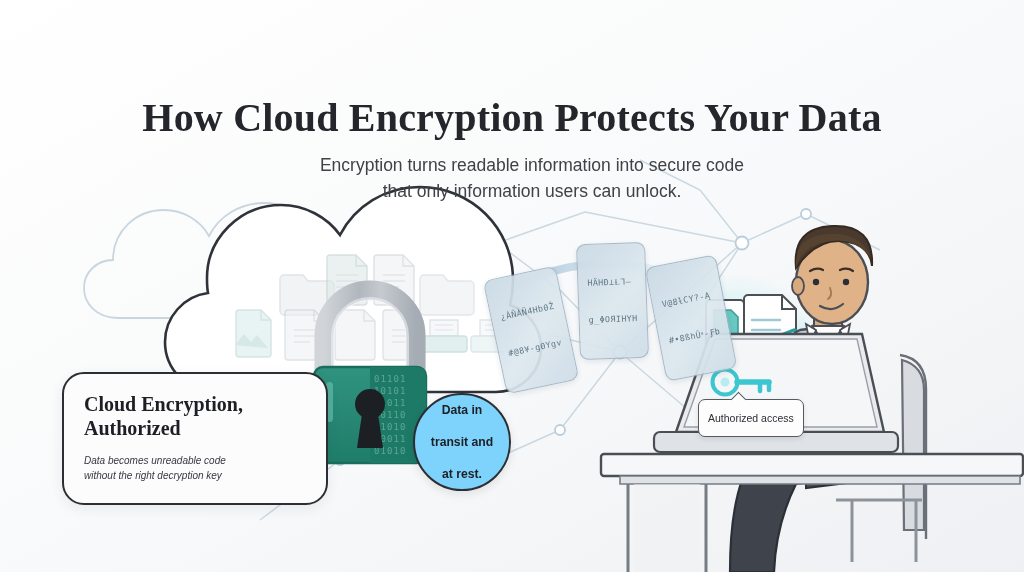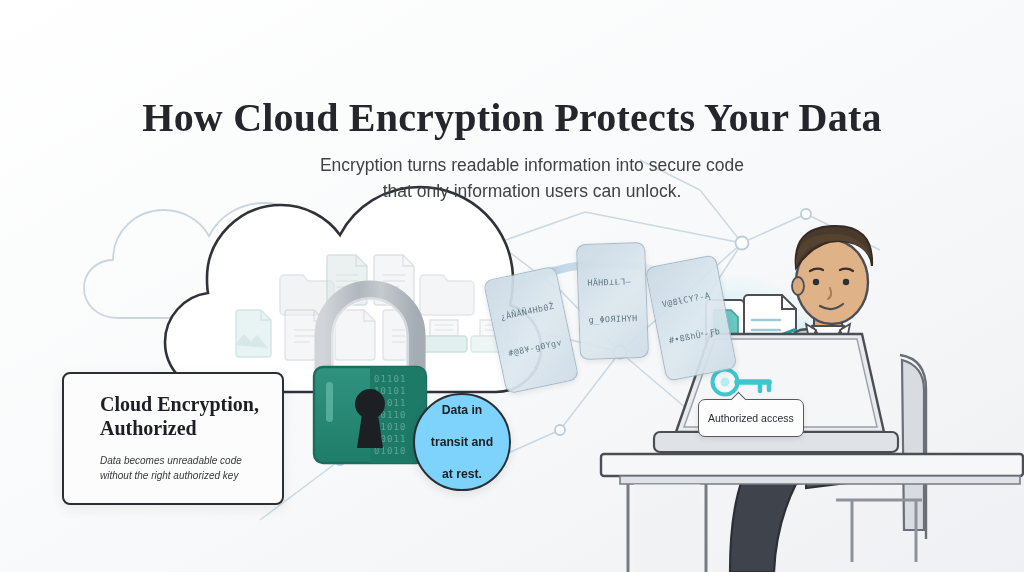--- a/index.html
+++ b/index.html
@@ -19,23 +19,23 @@
     font-family:"Liberation Serif", serif;
     font-size:40px;font-weight:700;color:#24262b;letter-spacing:.2px;
     margin:0 0 14px 0;line-height:1.08;
   }
   .subtitle{
     font-size:17.5px;color:#3f4246;line-height:1.48;margin:0;font-weight:400;padding-left:40px;
   }
 
   
   .info-card{
-    position:absolute;left:62px;top:372px;width:222px;
-    background:#fcfcfd;border:2px solid #2b2e33;border-radius:8px;
-    padding:18px 20px 20px 36px;box-sizing:border-box;z-index:40;
+    position:absolute;left:62px;top:372px;width:266px;
+    background:#fcfcfd;border:2px solid #2b2e33;border-radius:22px;
+    padding:18px 20px 20px 20px;box-sizing:border-box;z-index:40;
     box-shadow:0 4px 14px rgba(20,24,32,.07);
   }
   .info-card h3{
     font-family:"Liberation Serif", serif;
     margin:0 0 12px 0;font-size:20px;line-height:1.22;color:#1d1f24;font-weight:700;
   }
   .info-card p{margin:0;font-size:10px;line-height:1.5;color:#35383d;font-style:italic;}
 
   
   .badge{
@@ -375,21 +375,21 @@
 
   <div class="tooltip">Authorized access</div>
 
   <div class="info-card">
     <h3>
       <span>Cloud Encryption,</span><br>
       <span>Authorized</span>
     </h3>
     <p>
       <span>Data becomes unreadable code</span><br>
-      <span>without the right authorized key</span>
+      <span>without the right decryption key</span>
     </p>
   </div>
 
   <div class="badge">
     <span>
       <span>Data in</span><br>
       <span>transit and</span><br>
       <span>at rest.</span>
     </span>
   </div>

